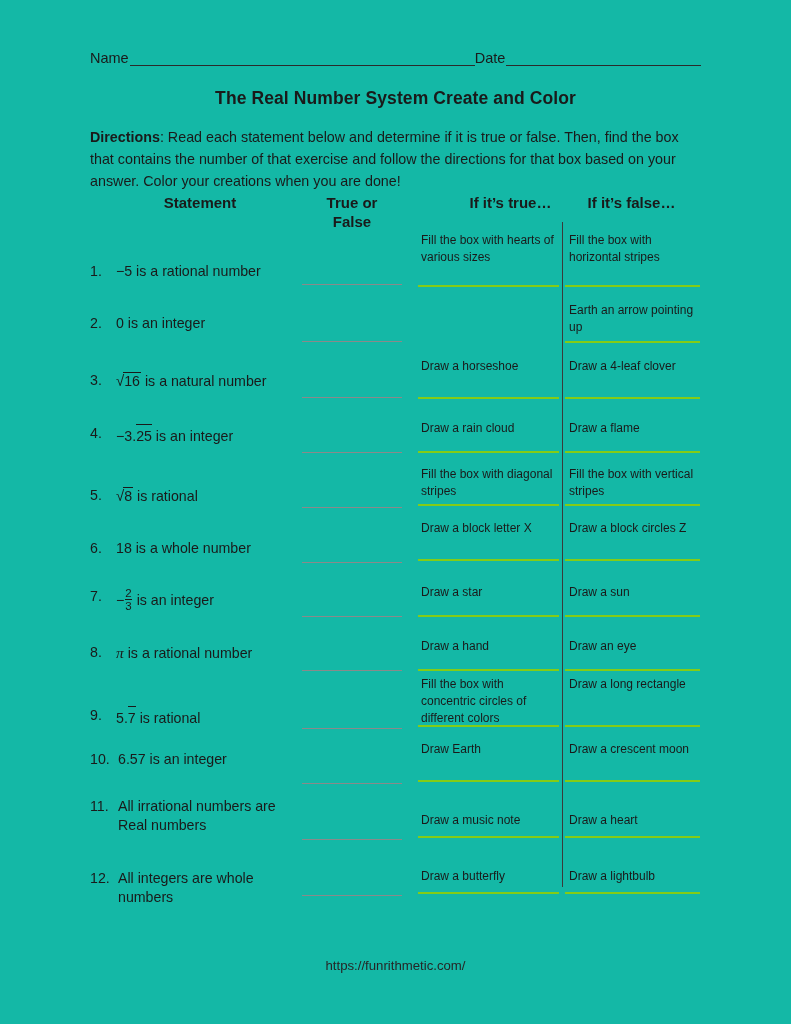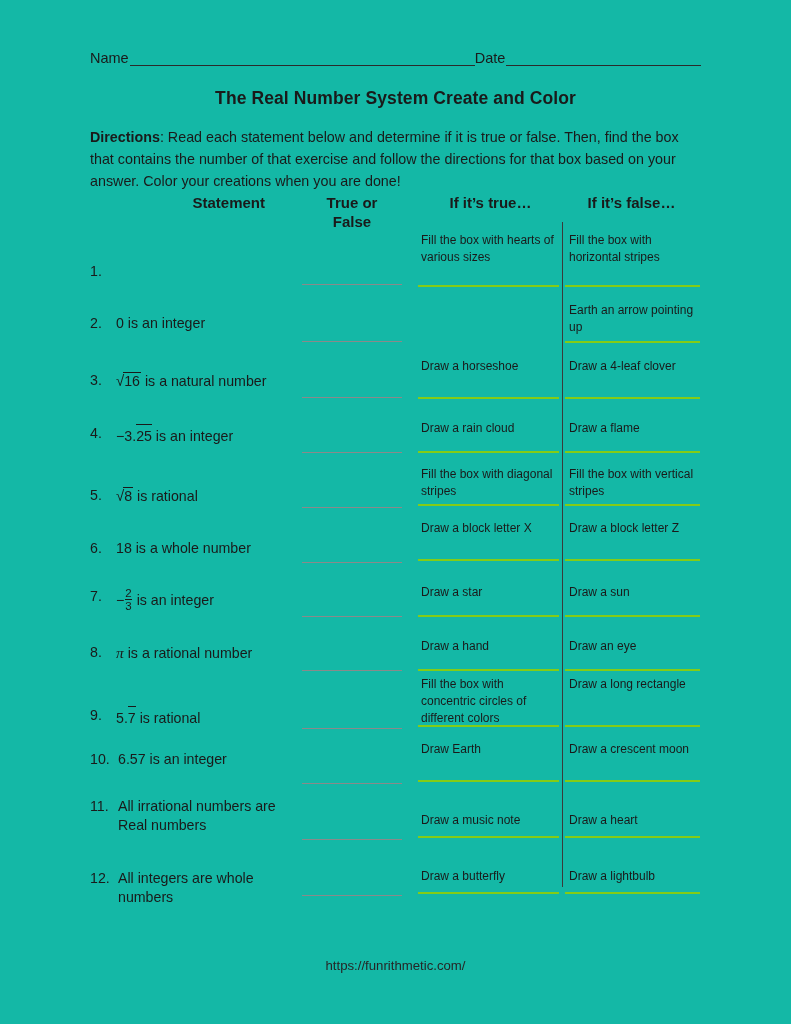--- a/index.html
+++ b/index.html
@@ -67,23 +67,23 @@
   .directions b { font-weight: bold; }
 
   
   .col-head {
     position: absolute;
     font-size: 15px;
     font-weight: bold;
     text-align: center;
     line-height: 1.28;
   }
-  .head-statement { left: 135px; top: 193px; width: 130px; text-align: right; }
+  .head-statement { left: 135px; top: 193px; width: 130px; }
   .head-tf        { left: 302px; top: 193px; width: 100px; }
-  .head-true      { left: 418px; top: 193px; width: 145px; }
+  .head-true      { left: 438px; top: 193px; width: 145px; }
   .head-false     { left: 563px; top: 193px; width: 137px; }
 
   
   .table {
     position: absolute;
     left: 90px;
     top: 222px;
     width: 610px;
     height: 665px;
   }
@@ -216,20 +216,21 @@
   </div>
   <div class="col-head head-true">If it’s true…</div>
   <div class="col-head head-false">If it’s false…</div>
 
   <div class="table">
     <div class="vdivider"></div>
     <div id="rows-host">
         <div class="row" style="top: 0px; height: 66px;">
           <div class="st" style="top:40px">
             <span class="st-num">1.</span>
+            <span class="st-text"><span>−5 is a rational number</span></span>
           </div>
           <div class="blank" style="top:62px"></div>
           <div class="cell cell-true" style="top:10px;height:55px">Fill the box with hearts of various sizes</div>
           <div class="cell cell-false" style="top:10px;height:55px">Fill the box with horizontal stripes</div>
         </div>
         <div class="row" style="top: 66px; height: 56px;">
           <div class="st" style="top:26px">
             <span class="st-num">2.</span>
             <span class="st-text"><span>0 is an integer</span></span>
           </div>
@@ -263,21 +264,21 @@
           <div class="cell cell-true" style="top:12px;height:40px">Fill the box with diagonal stripes</div>
           <div class="cell cell-false" style="top:12px;height:40px">Fill the box with vertical stripes</div>
         </div>
         <div class="row" style="top: 287px; height: 55px;">
           <div class="st" style="top:30px">
             <span class="st-num">6.</span>
             <span class="st-text"><span>18 is a whole number</span></span>
           </div>
           <div class="blank" style="top:53px"></div>
           <div class="cell cell-true" style="top:11px;height:41px">Draw a block letter X</div>
-          <div class="cell cell-false" style="top:11px;height:41px">Draw a block letter Z</div>
+          <div class="cell cell-false" style="top:11px;height:41px">Draw a block circles Z</div>
         </div>
         <div class="row" style="top: 342px; height: 54px;">
           <div class="st" style="top:23px">
             <span class="st-num">7.</span>
             <span class="st-text"><span>−</span><span class="frac"><span class="num">2</span><span class="den">3</span></span><span> is an integer</span></span>
           </div>
           <div class="blank" style="top:52px"></div>
           <div class="cell cell-true" style="top:20px;height:33px">Draw a star</div>
           <div class="cell cell-false" style="top:20px;height:33px">Draw a sun</div>
         </div>

